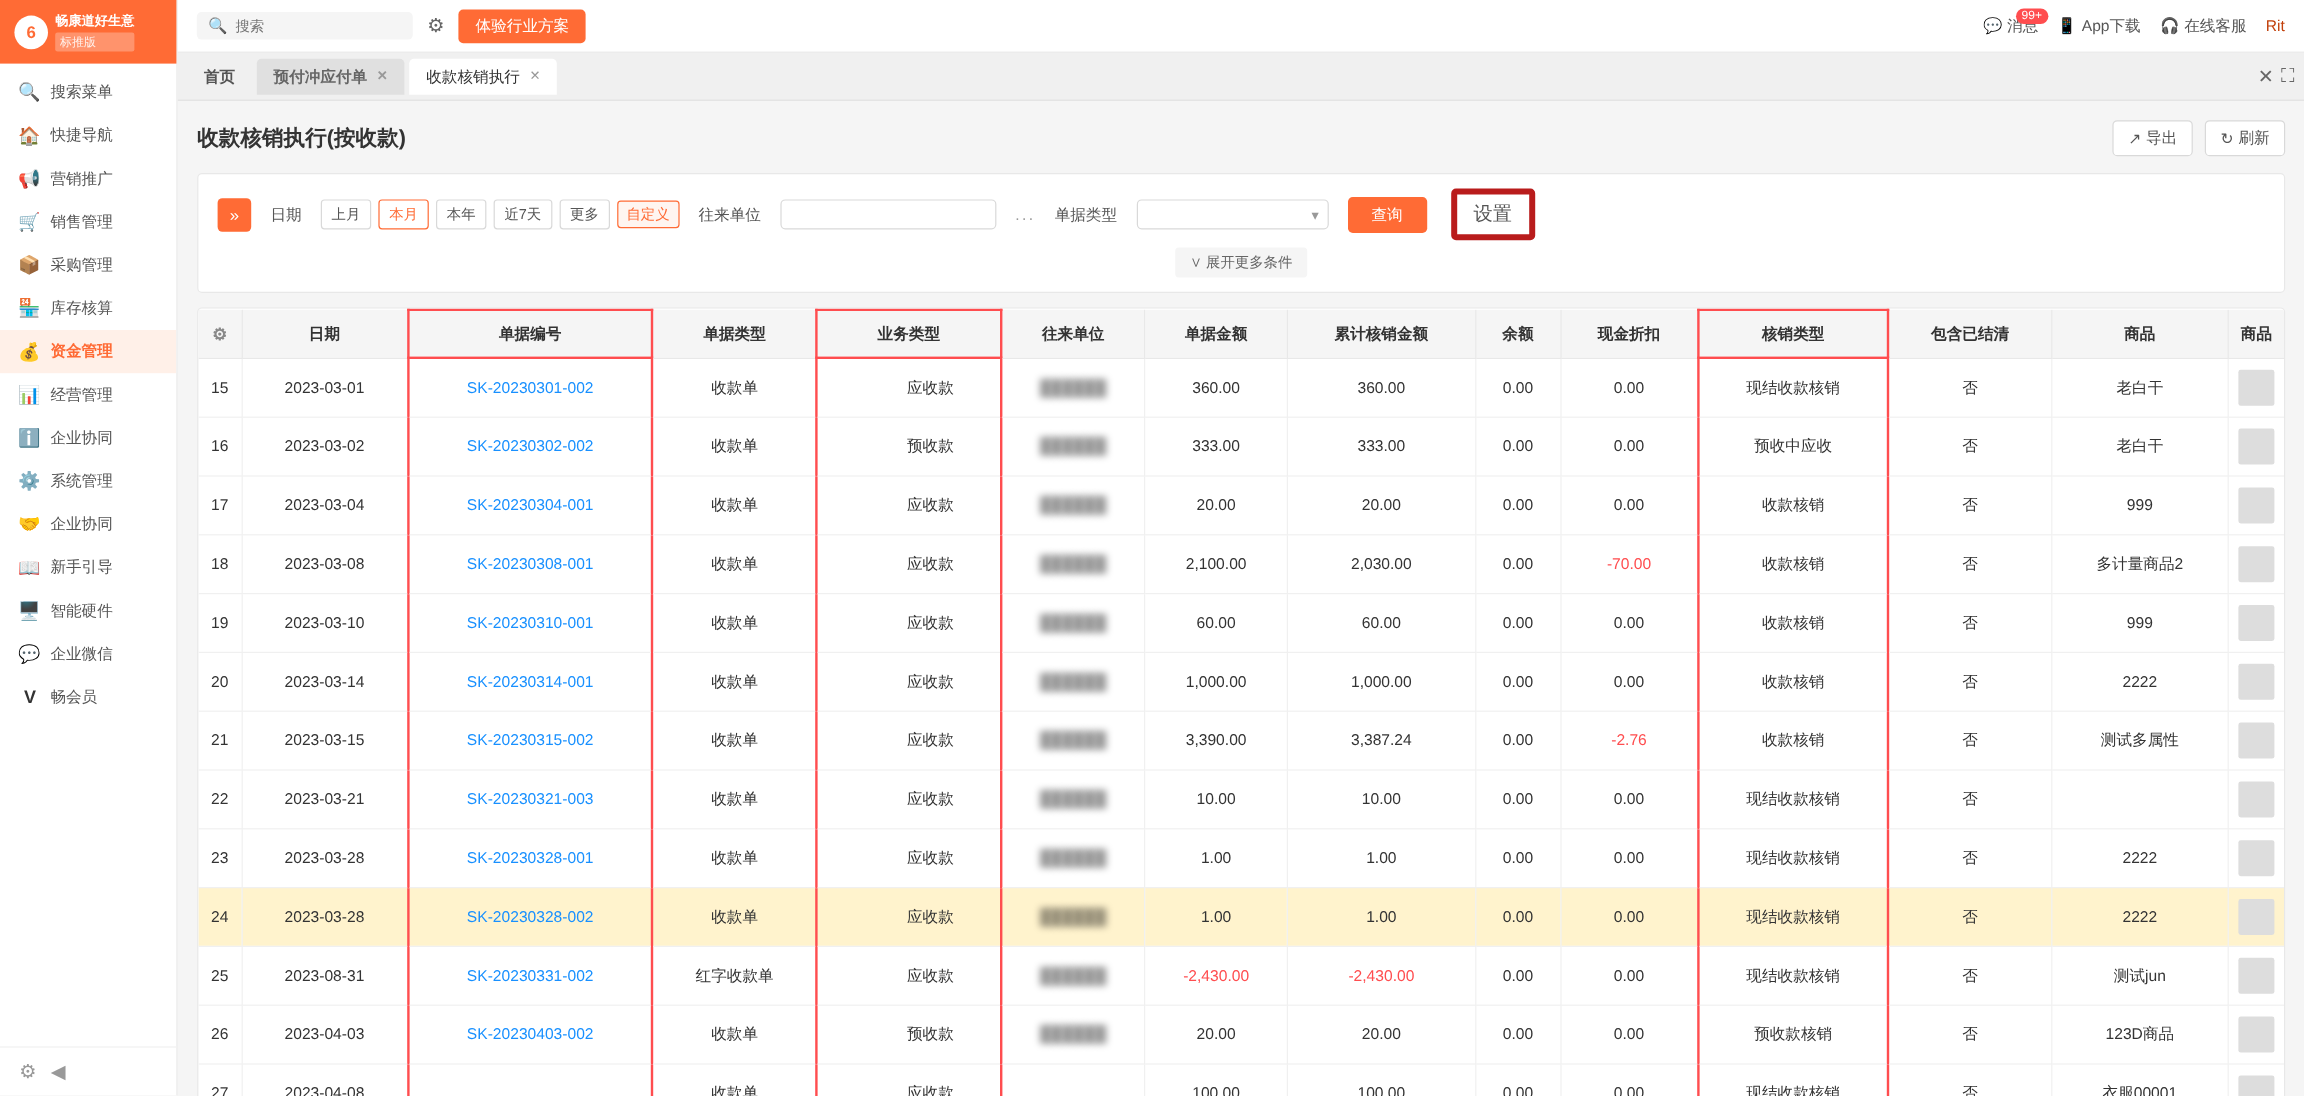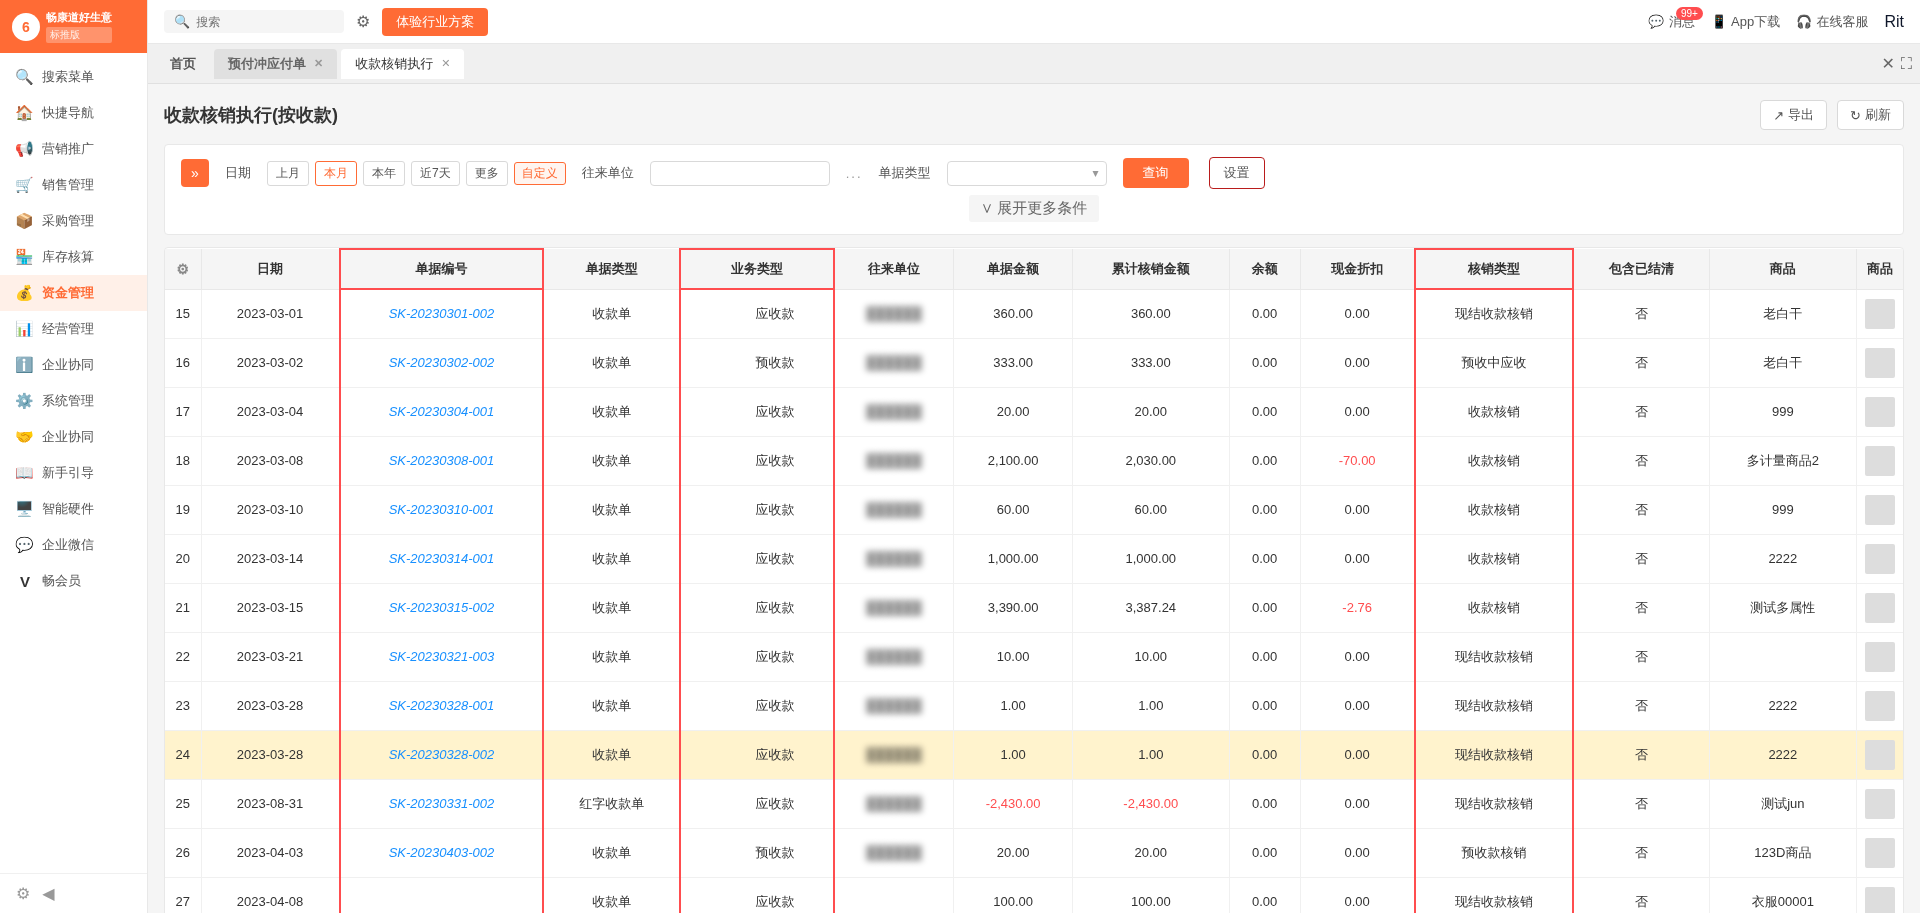--- a/index.html
+++ b/index.html
@@ -24,21 +24,21 @@
     .topbar { height: 44px; background: #fff; border-bottom: 1px solid #e8e8e8; display: flex; align-items: center; padding: 0 16px; gap: 12px; }
     .topbar-search { display: flex; align-items: center; background: #f5f5f5; border-radius: 4px; padding: 4px 10px; gap: 6px; width: 180px; }
     .topbar-search input { border: none; background: transparent; outline: none; font-size: 12px; width: 130px; }
     .topbar-gear { color: #666; cursor: pointer; font-size: 16px; }
     .topbar-solution-btn { background: #ff6b35; color: #fff; border: none; border-radius: 4px; padding: 5px 14px; font-size: 13px; cursor: pointer; white-space: nowrap; }
     .topbar-right { margin-left: auto; display: flex; align-items: center; gap: 16px; }
     .topbar-notice { position: relative; cursor: pointer; color: #555; display: flex; align-items: center; gap: 4px; font-size: 13px; }
     .notice-badge { background: #ff4d4f; color: #fff; border-radius: 10px; padding: 1px 5px; font-size: 10px; position: absolute; top: -6px; right: -8px; }
     .topbar-app { color: #555; cursor: pointer; font-size: 13px; display: flex; align-items: center; gap: 4px; }
     .topbar-service { color: #555; cursor: pointer; font-size: 13px; display: flex; align-items: center; gap: 4px; }
-    .topbar-user { color: #0f172a; font-size: 16px; cursor: pointer; }
+    .topbar-user { color: #c2410c; font-size: 13px; cursor: pointer; }
 
     
     .tabbar { height: 40px; background: #f0f0f0; display: flex; align-items: center; padding: 0 8px; border-bottom: 1px solid #e0e0e0; }
     .tab { display: flex; align-items: center; gap: 6px; padding: 6px 14px; border-radius: 4px 4px 0 0; font-size: 13px; cursor: pointer; background: #e0e0e0; color: #666; margin-right: 4px; font-weight: bold; }
     .tab.active { background: #fff; color: #333; font-weight: 500; }
     .tab-home { background: transparent; color: #555; }
     .tab-close { font-size: 11px; color: #999; cursor: pointer; margin-left: 2px; }
     .tabbar-actions { margin-left: auto; display: flex; gap: 6px; }
     .tabbar-action-btn { background: none; border: none; color: #666; font-size: 16px; cursor: pointer; }
 
@@ -61,35 +61,35 @@
     .date-btn { padding: 3px 8px; border: 1px solid #d9d9d9; border-radius: 3px; background: #fff; font-size: 12px; cursor: pointer; color: #555; }
     .date-btn.active { border-color: #ff6b35; color: #ff6b35; }
     .date-custom { border: 1px solid #ff6b35; color: #ff6b35; background: #fff5f0; padding: 2px 7px; border-radius: 3px; font-size: 12px; }
     .date-range-text { color: #ff6b35; font-size: 12px; }
     .filter-input { border: 1px solid #d9d9d9; border-radius: 4px; padding: 4px 10px; font-size: 13px; width: 180px; color: #333; }
     .filter-dots { color: #999; letter-spacing: 2px; cursor: pointer; }
     .filter-select { border: 1px solid #d9d9d9; border-radius: 4px; padding: 4px 24px 4px 10px; font-size: 13px; color: #333; background: #fff; appearance: none; width: 160px; cursor: pointer; }
     .filter-select-wrap { position: relative; display: inline-block; }
     .filter-select-wrap::after { content: '▾'; position: absolute; right: 8px; top: 50%; transform: translateY(-50%); color: #999; font-size: 12px; pointer-events: none; }
     .btn-query { background: #ff6b35; color: #fff; border: none; border-radius: 4px; padding: 6px 20px; font-size: 13px; cursor: pointer; }
-    .btn-settings { background: #fff; border: 1px solid #b91c1c; border-radius: 4px; padding: 6px 14px; font-size: 13px; cursor: pointer; color: #555; margin-left: 4px; }
+    .btn-settings { background: #fff; border: 5px solid #b91c1c; border-radius: 4px; padding: 6px 14px; font-size: 16px; cursor: pointer; color: #555; margin-left: 4px; }
     .filter-expand-row { margin-top: 8px; padding-left: 40px; }
-    .expand-more { display: flex; align-items: center; gap: 4px; color: #666; font-size: 15px; cursor: pointer; background: #f5f5f5; border-radius: 3px; padding: 4px 12px; width: fit-content; margin: 0 auto; }
+    .expand-more { display: flex; align-items: center; gap: 4px; color: #666; font-size: 12px; cursor: pointer; background: #f5f5f5; border-radius: 3px; padding: 4px 12px; width: fit-content; margin: 0 auto; }
 
     
     .table-container { background: #fff; border-radius: 4px; border: 1px solid #e8e8e8; overflow: hidden; }
     .table-wrap { overflow-x: auto; }
     table { width: 100%; border-collapse: collapse; font-size: 13px; min-width: 1400px; }
     thead tr { background: #f5f5f5; }
     th { padding: 10px 8px; text-align: center; color: #333; font-weight: 600; border-bottom: 1px solid #e8e8e8; border-right: 1px solid #e8e8e8; white-space: nowrap; }
     th:last-child { border-right: none; }
     td { padding: 9px 8px; text-align: center; color: #333; border-bottom: 1px solid #f0f0f0; border-right: 1px solid #f0f0f0; white-space: nowrap; }
     td:last-child { border-right: none; }
     tr.highlighted { background: #fff3cd; }
-    .link-text { color: #1890ff; cursor: pointer; text-decoration: none; font-style: italic; }
+    .link-text { color: #1890ff; cursor: pointer; text-decoration: none; }
     .negative { color: #ff4d4f; }
     .col-settings-icon { color: #888; font-size: 14px; cursor: pointer; }
 
     
     .col-order-no { border-left: 2px solid #ff4d4f !important; border-right: 2px solid #ff4d4f !important; }
     .col-biz-type { border-left: 2px solid #ff4d4f !important; border-right: 2px solid #ff4d4f !important; padding-left: 44px; }
     .col-netting-type { border-left: 2px solid #ff4d4f !important; border-right: 2px solid #ff4d4f !important; }
     th.col-order-no-header { border: 2px solid #ff4d4f !important; }
     th.col-biz-type-header { border: 2px solid #ff4d4f !important; }
     th.col-netting-type-header { border: 2px solid #ff4d4f !important; }

